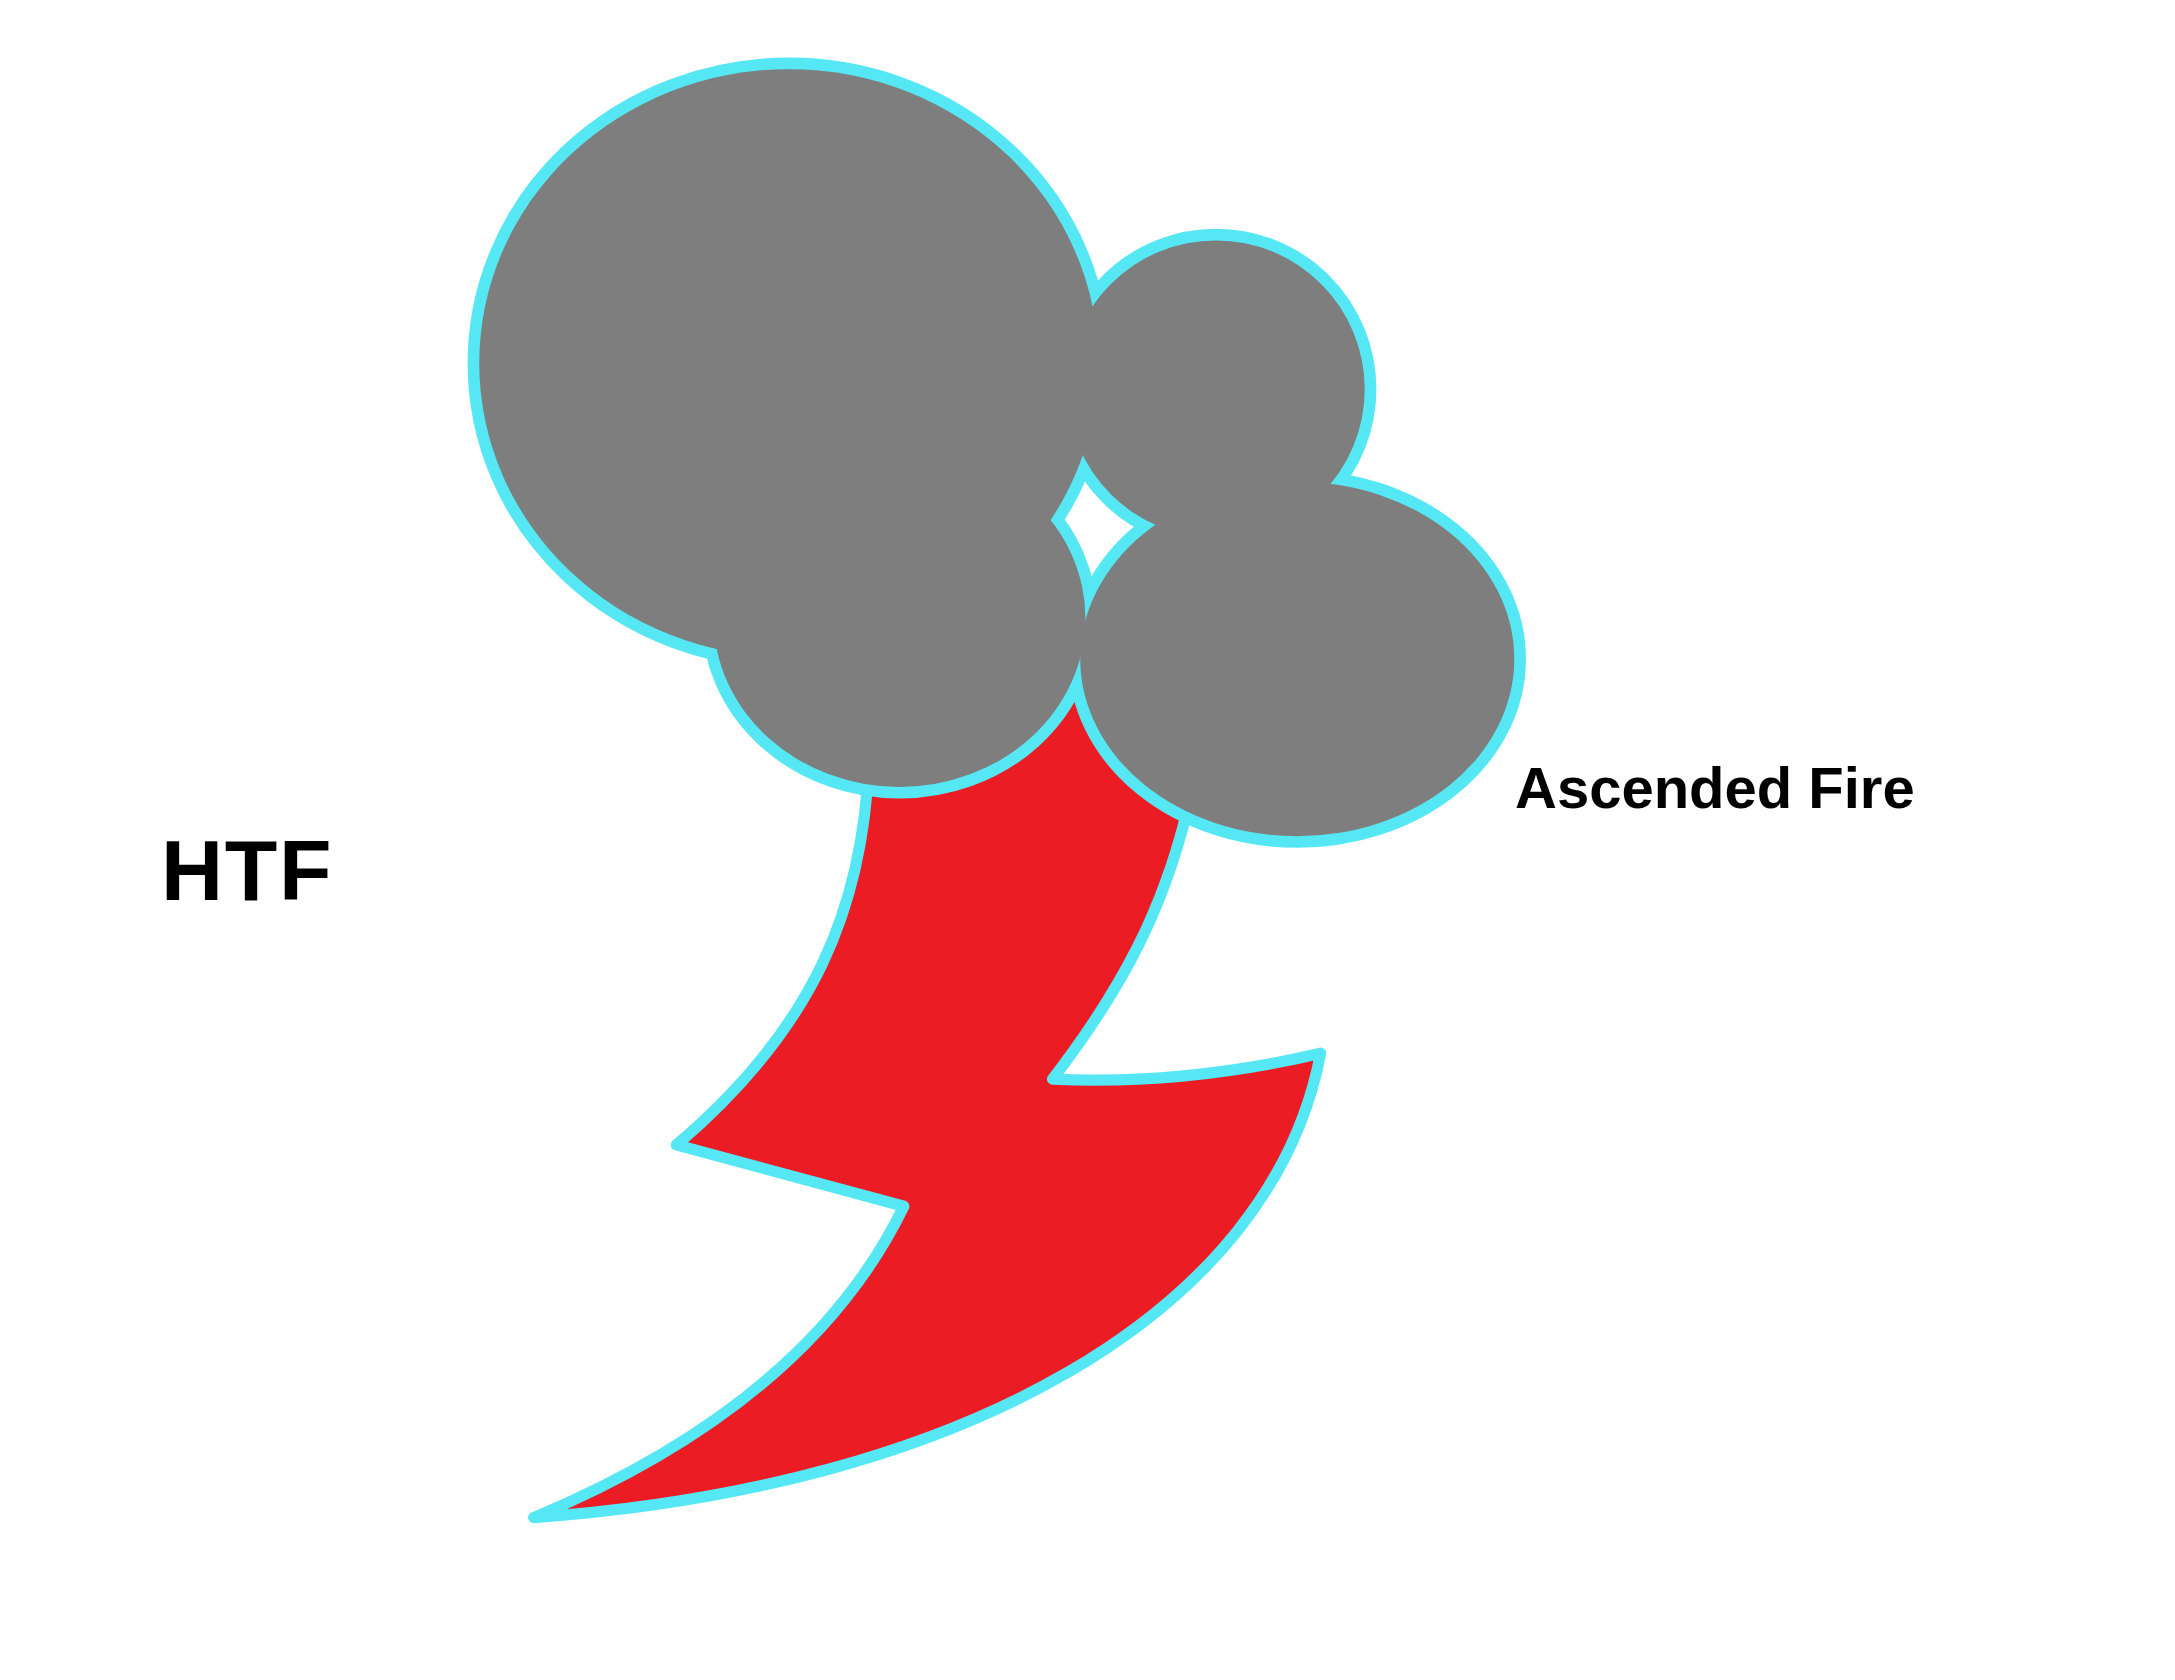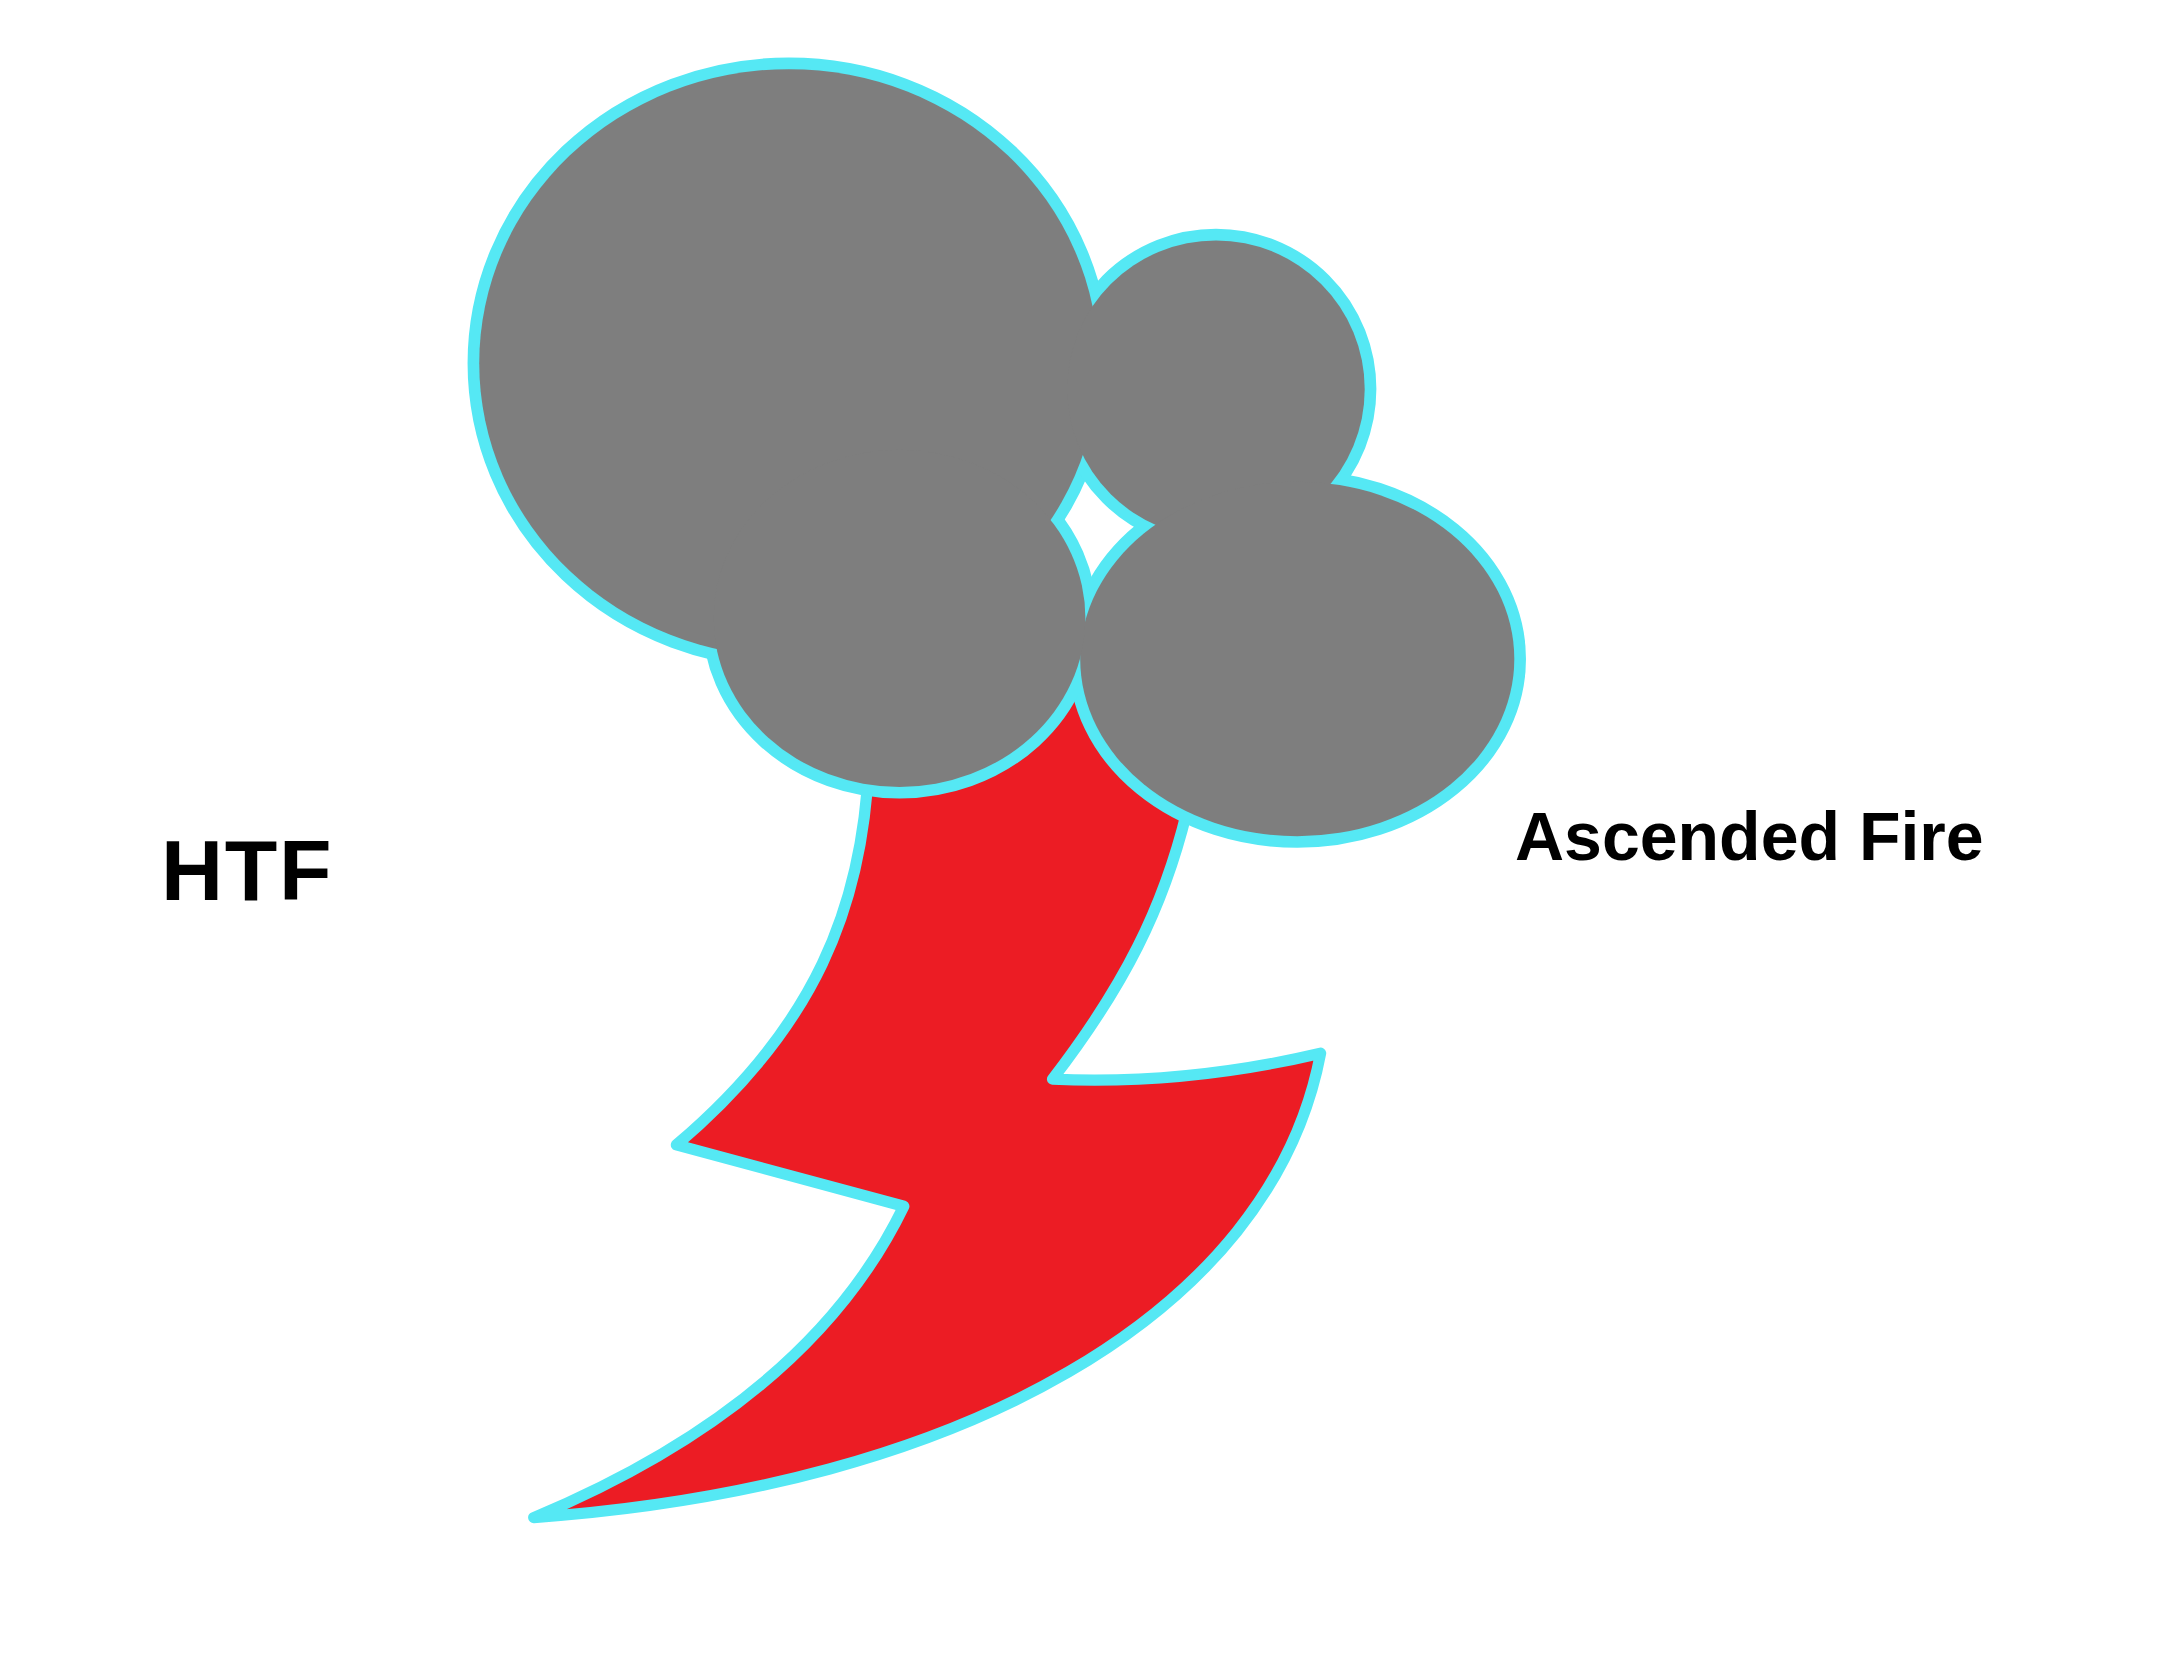--- a/index.html
+++ b/index.html
@@ -34,22 +34,22 @@
   }
   .label-htf {
     left: 161px;
     top: 827px;
     font-size: 86px;
     line-height: 86px;
     letter-spacing: 1.7px;
   }
   .label-right {
     left: 1515px;
-    top: 778px;
-    font-size: 68px;
+    top: 730px;
+    font-size: 58px;
     line-height: 116px;
   }
 </style>
 </head>
 <body>
 
 <div class="canvas">
 
   <svg class="drawing-svg" viewBox="0 0 2516 1944">
 

